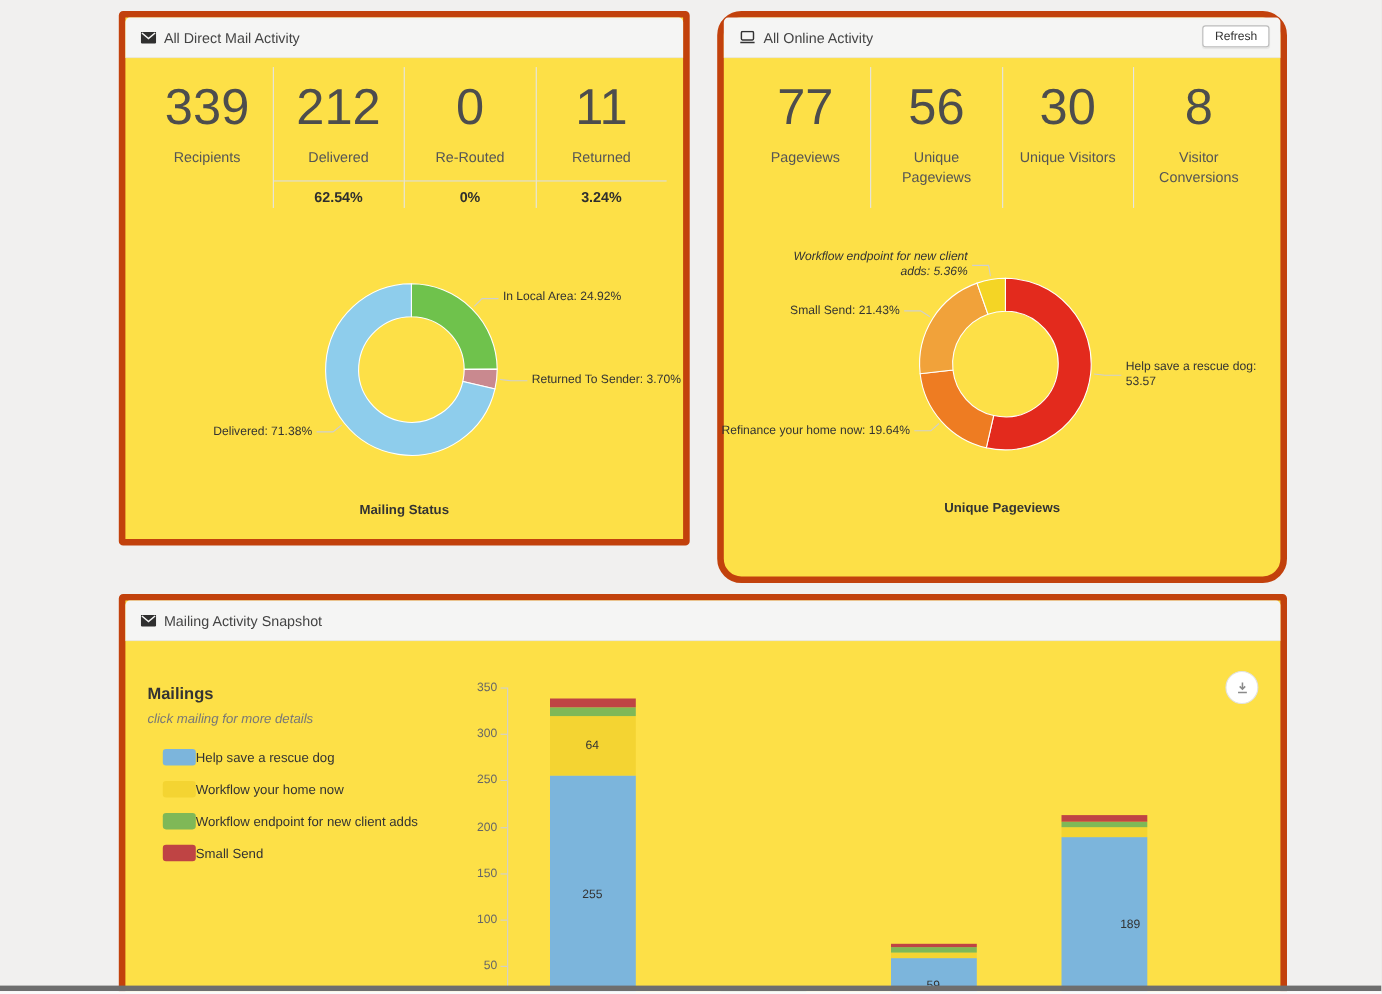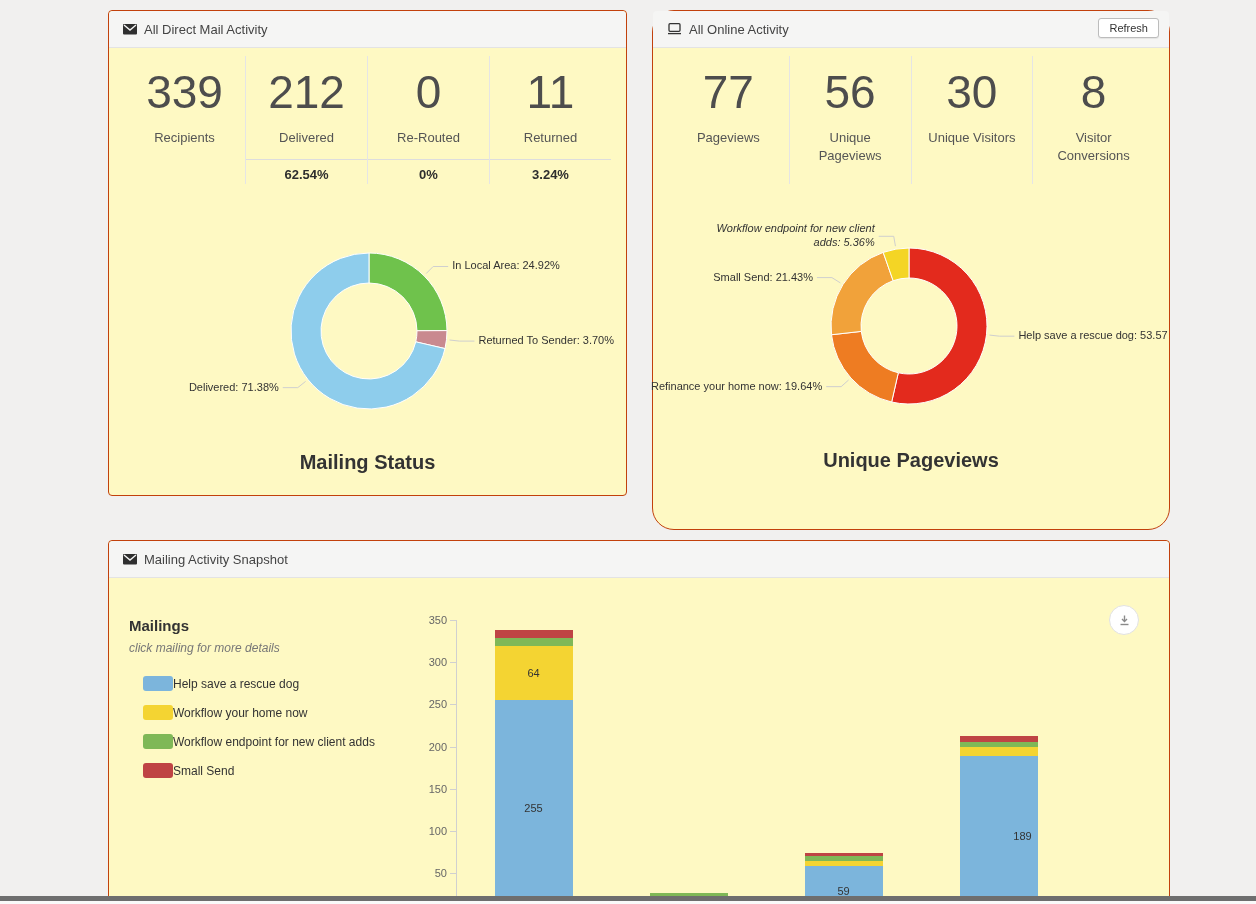--- a/index.html
+++ b/index.html
@@ -1,38 +1,38 @@
 <!DOCTYPE html>
 <html><head>
 <meta charset="utf-8">
 <style>
   * { margin:0; padding:0; box-sizing:border-box; }
   html,body { background:#e9e8e7; }
   body { font-family:"Liberation Sans","DejaVu Sans",sans-serif; }
   .page { position:relative; width:1256px; height:904px; background:#f1f0ef; overflow:hidden; }
 
-  .panel { position:absolute; background:#fef9c3; border:1px solid #c2410c; border-radius:4px; }
+  .panel { position:absolute; background:#fde047; border:6px solid #c2410c; border-radius:4px; }
   .panel-header { position:relative; height:37px; background:#f5f5f4; border-bottom:1px solid #e3e3e3;
                   border-radius:4px 4px 0 0; display:flex; align-items:center; padding:0 14px; gap:7px; }
   .hdr-title { font-size:13px; color:#444; }
   .refresh-btn { position:absolute; right:10px; top:7px; font-size:11px; color:#333; background:#fff;
                  border:1px solid #bcbcbc; border-radius:3px; padding:3px 10px; box-shadow:0 1px 1px rgba(0,0,0,.07); cursor:pointer; }
 
   .stats { position:absolute; top:45px; left:15px; right:15px; height:128px; display:flex; }
   .stat-col { flex:1 1 0; text-align:center; display:flex; flex-direction:column; align-items:center; }
   .stat-col + .stat-col { border-left:1px solid #e5e5e5; }
   .stat-value { font-size:46px; font-weight:300; color:#4d4d4d; line-height:1; margin-top:13px; }
   .stat-label { font-size:13px; color:#555; margin-top:14px; line-height:1.35; white-space:pre-line; }
   .stat-pct   { font-size:13px; font-weight:bold; color:#2e2e2e; margin-top:auto; padding-top:7px;
                 border-top:1px solid #ddd; width:100%; padding-bottom:2px; }
 
   .donut-wrap { position:absolute; left:0; width:100%; }
   .donut-wrap svg { overflow:visible; display:block; }
   .pie-label { position:absolute; font-size:11px; color:#333; line-height:1.25; transform:translateY(-50%); }
-  .chart-title { position:absolute; left:0; width:100%; text-align:center; font-size:20px; font-weight:bold; color:#333; }
+  .chart-title { position:absolute; left:0; width:100%; text-align:center; font-size:12px; font-weight:bold; color:#333; }
 
   .legend-title { position:absolute; left:20px; top:76px; font-size:15px; font-weight:bold; color:#333; }
   .legend-sub   { position:absolute; left:20px; top:100px; font-size:12px; font-style:italic; color:#777; }
   .legend-list  { position:absolute; left:34px; top:128px; }
   .legend-item  { display:flex; align-items:center; gap:0; height:29px; cursor:pointer; }
   .swatch { width:30px; height:15px; border-radius:3px; flex:0 0 auto; }
   .legend-label { font-size:12px; color:#333; }
 
   .ytick-label { position:absolute; width:38px; text-align:right; font-size:11px; color:#666; }
   .ytick-mark  { position:absolute; width:6px; height:1px; background:#d0d0d0; }

